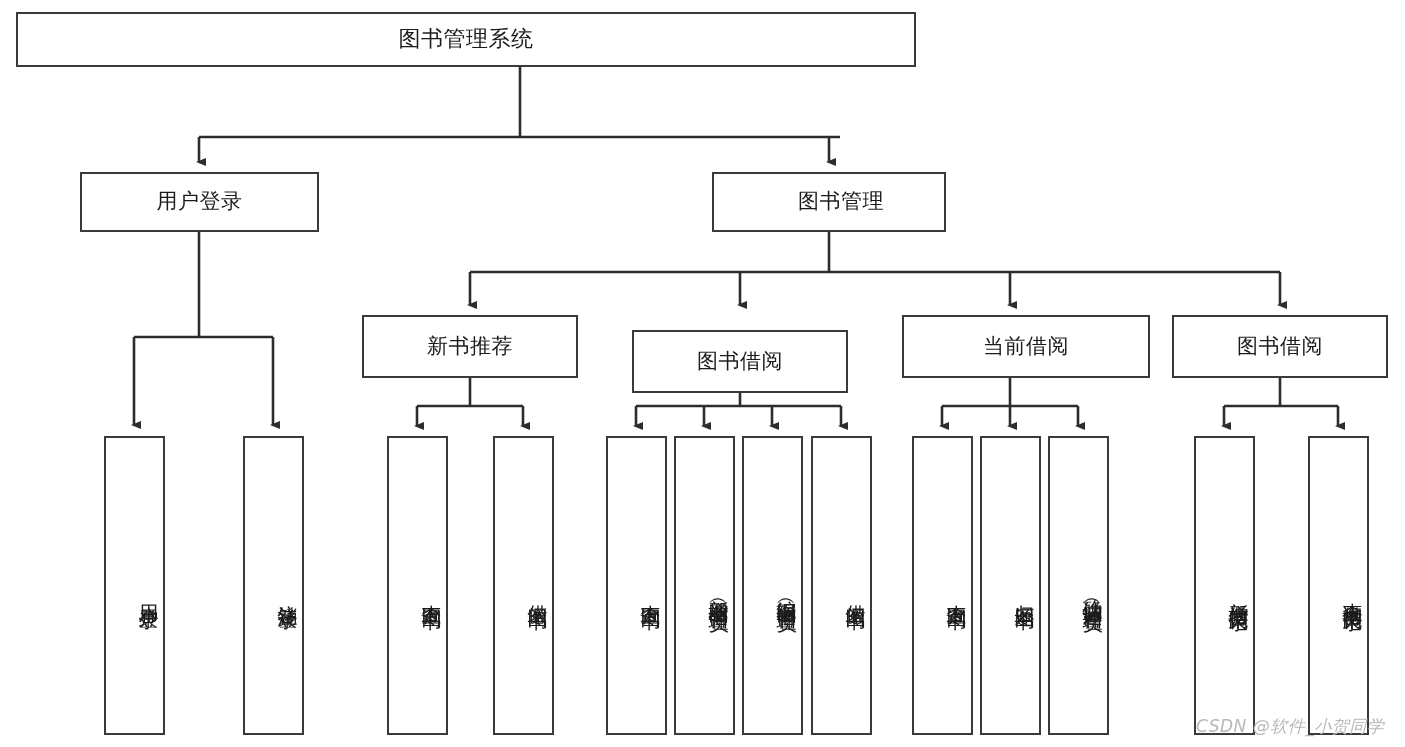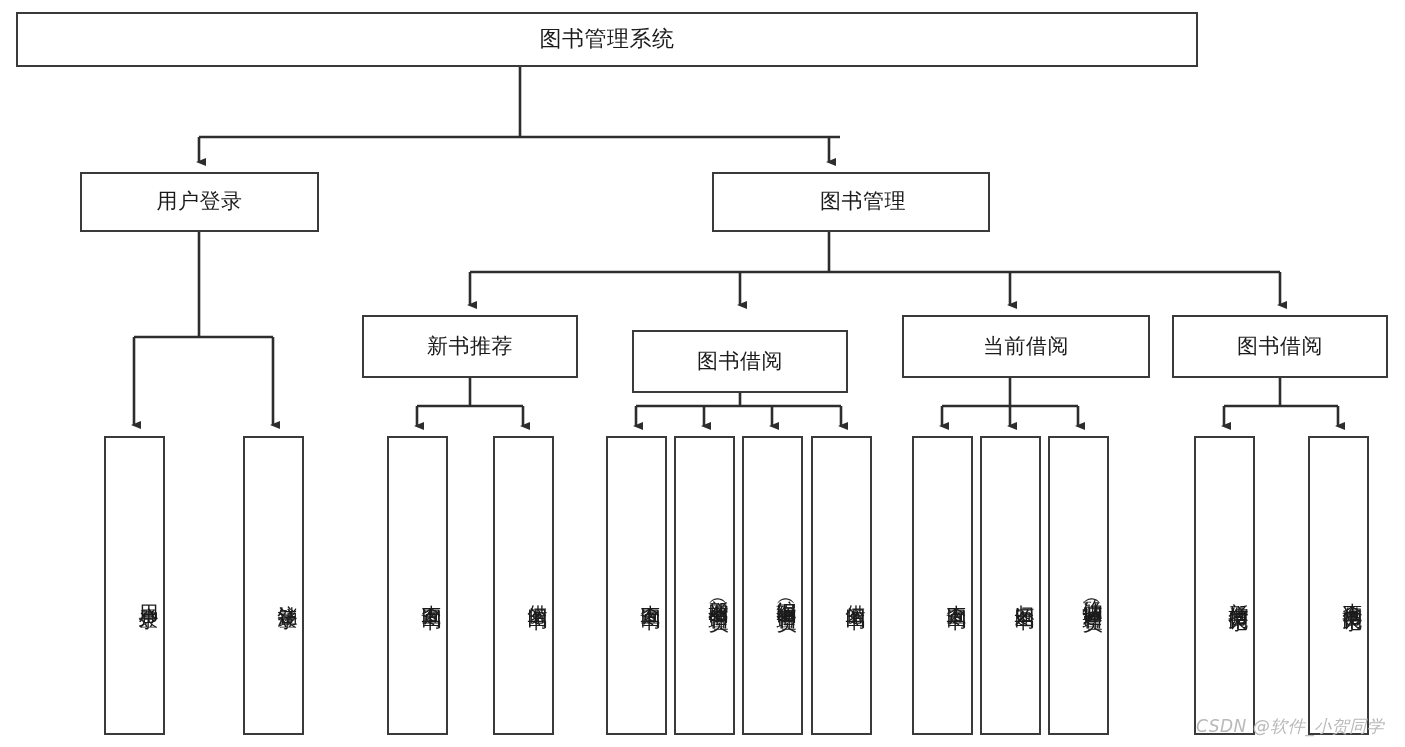--- a/index.html
+++ b/index.html
@@ -114,25 +114,25 @@
       <path d="M1010,406 L1010,426" marker-end="url(#arrow)"></path>
       <path d="M1078,406 L1078,426" marker-end="url(#arrow)"></path>
 
       <path d="M1280,378 L1280,406"></path>
       <path d="M1224,406 L1338,406"></path>
       <path d="M1224,406 L1224,426" marker-end="url(#arrow)"></path>
       <path d="M1338,406 L1338,426" marker-end="url(#arrow)"></path>
     </g>
   </svg>
 
-  <div class="node horizontal root" style="left:16px; top:12px; width:1182px; height:55px;">图书管理系统</div>
+  <div class="node horizontal root" style="left:16px; top:12px; width:900px; height:55px;">图书管理系统</div>
 
   <div class="node horizontal" style="left:80px; top:172px; width:239px; height:60px;">用户登录</div>
 
-  <div class="node horizontal" style="left:712px; top:172px; width:278px; height:60px;padding-left:24px;">图书管理</div>
+  <div class="node horizontal" style="left:712px; top:172px; width:234px; height:60px;padding-left:24px;">图书管理</div>
 
   <div class="node horizontal" style="left:362px; top:315px; width:216px; height:63px;">新书推荐</div>
 
   <div class="node horizontal" style="left:632px; top:330px; width:216px; height:63px;">图书借阅</div>
 
   <div class="node horizontal" style="left:902px; top:315px; width:248px; height:63px;">当前借阅</div>
 
   <div class="node horizontal" style="left:1172px; top:315px; width:216px; height:63px;">图书借阅</div>
 
   <div class="node vertical" style="left:104px; top:436px; width:61px; height:299px;">

